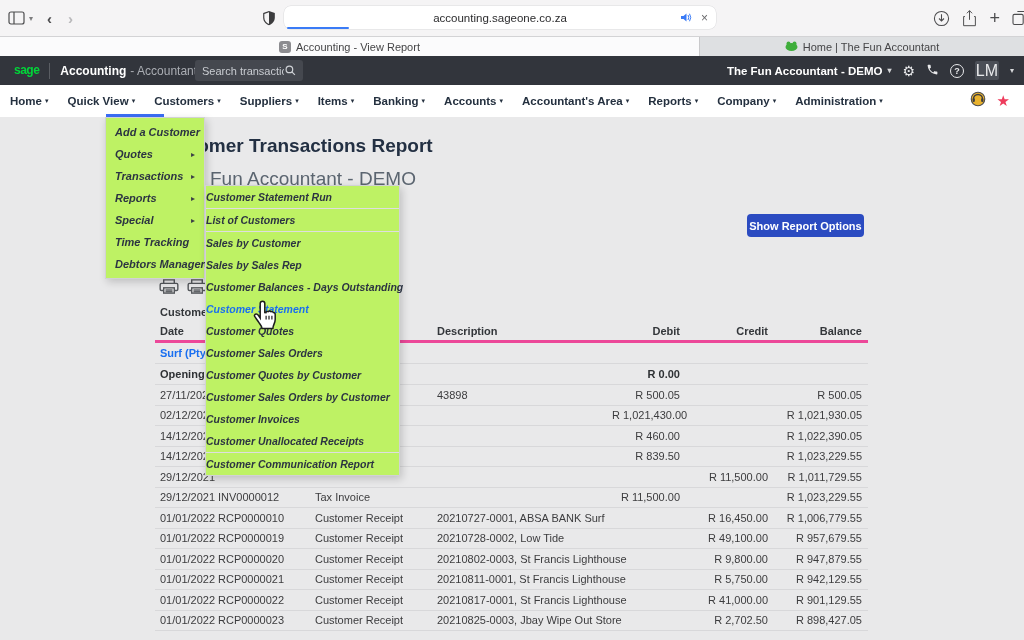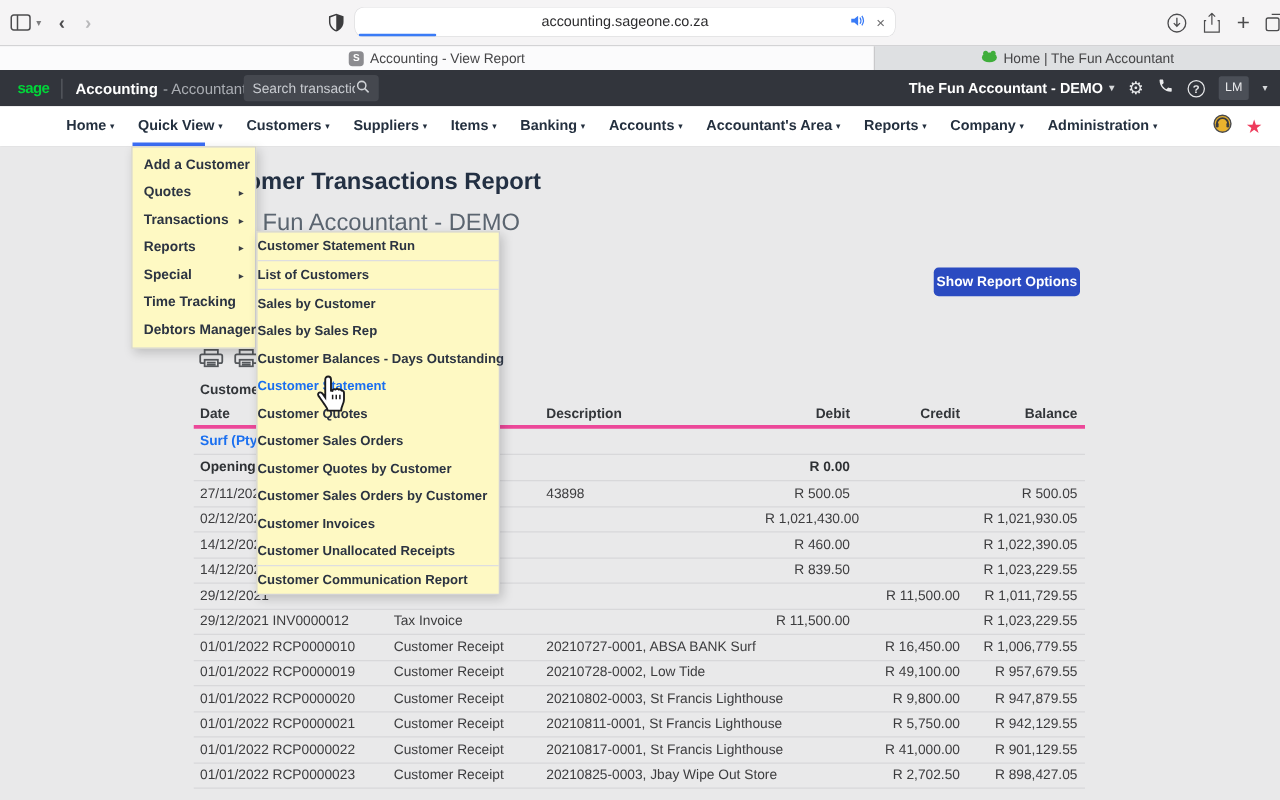--- a/index.html
+++ b/index.html
@@ -35,21 +35,21 @@
   .product { color:#fff; font-size:12px; font-weight:bold; }
   .edition { color:#aaadb3; font-size:12px; margin-left:4px; }
   .searchbox { position:absolute; left:195px; top:4px; width:108px; height:21px; background:#45484f; border-radius:3px; display:flex; align-items:center; justify-content:space-between; padding:0 7px; }
   .searchbox input { background:transparent; border:none; outline:none; color:#c9ccd1; font-size:11px; width:82px; font-family:"Liberation Sans",sans-serif; }
   .searchbox input::placeholder { color:#c9ccd1; opacity:1; }
   .sage-right { position:absolute; right:10px; top:0; height:29px; display:flex; align-items:center; gap:11px; }
   .company-btn { color:#fff; font-size:11.5px; font-weight:bold; display:flex; align-items:center; gap:5px; }
   .hdr-caret { font-size:8px; color:#d6d8da; }
   .gear-glyph { color:#e8e9eb; font-size:14px; font-family:"DejaVu Sans",sans-serif; line-height:1; }
   .help-circle { width:14px; height:14px; border:1.4px solid #e8e9eb; border-radius:50%; color:#e8e9eb; font-size:9px; font-weight:bold; display:flex; align-items:center; justify-content:center; }
-  .avatar-box { width:24px; height:19px; background:#4b4f57; border-radius:2px; color:#e8e9eb; font-size:10px; display:flex; align-items:center; justify-content:center; }
+  .avatar-box { width:24px; height:19px; background:#4b4f57; border-radius:2px; color:#e8e9eb; font-size:16px; display:flex; align-items:center; justify-content:center; }
 
   
   .navbar { position:absolute; top:85px; left:0; width:1024px; height:32px; background:#ffffff; box-shadow:0 1px 2px rgba(0,0,0,.18); display:flex; align-items:center; padding-left:10px; gap:19px; }
   .nav-item { display:flex; align-items:center; gap:3px; font-size:11.5px; font-weight:bold; color:#24303f; white-space:nowrap; }
   .nav-caret { font-size:7px; color:#24303f; font-family:"DejaVu Sans",sans-serif; }
   .nav-underline { position:absolute; left:106px; bottom:0; width:58px; height:3px; background:#3b6ef6; }
   .nav-right { position:absolute; right:14px; top:0; height:32px; display:flex; align-items:center; gap:10px; }
   .fav-star { color:#ee3c5c; font-size:15px; font-family:"DejaVu Sans",sans-serif; line-height:1; }
 
   
@@ -67,21 +67,21 @@
   .tbl-customer-lbl { height:20px; display:flex; align-items:center; font-weight:bold; color:#33363a; padding-left:5px; }
   .tbl-head { height:21px; font-weight:bold; color:#33363a; border-bottom:3px solid #ec4899; }
   .row { height:20.5px; border-bottom:1px solid #d8d8da; }
   .cust-link { height:21px; display:flex; align-items:center; border-bottom:1px solid #d8d8da; padding-left:5px; }
   .cust-link span { color:#1a6ff0; font-weight:bold; white-space:nowrap; }
   .opening { height:21px; border-bottom:1px solid #d8d8da; font-weight:bold; color:#2e3134; }
   .opening .ob-label { grid-column:1 / span 3; white-space:nowrap; }
   .cell { white-space:nowrap; overflow:visible; }
 
   
-  .menu { position:absolute; background:#fef9c3; border:1px solid #d2d2d4; box-shadow:2px 3px 8px rgba(0,0,0,.18); z-index:30; }
+  .menu { position:absolute; background:#bef264; border:1px solid #d2d2d4; box-shadow:2px 3px 8px rgba(0,0,0,.18); z-index:30;font-style:italic; }
   .customers-menu { left:105px; top:117px; width:100px; padding:3px 0; }
   .menu-item { height:22px; display:flex; align-items:center; justify-content:space-between; padding:0 9px; font-size:11px; font-weight:bold; color:#2c3442; white-space:nowrap; }
   .menu-item .arrow { font-size:8px; color:#3b3f46; font-family:"DejaVu Sans",sans-serif; }
   .reports-submenu { left:205px; top:185px; width:195px; z-index:31; }
   .sub-item { height:22px; display:flex; align-items:center; padding:0 0; font-size:10.5px; font-weight:bold; color:#2c3442; white-space:nowrap; }
   .sub-item.hl { color:#1a6ff0; }
   .sub-divider { height:0; border-bottom:1px solid #dedee0; }
 
   
   .cursor { position:absolute; left:252px; top:299px; z-index:40; }
@@ -189,21 +189,21 @@
             <path d="M6.6 10.8c1.5 3 3.6 5.1 6.6 6.6l2.2-2.2c.3-.3.7-.4 1-.2 1.1.4 2.3.6 3.6.6.6 0 1 .4 1 1V20c0 .6-.4 1-1 1C10.8 21 3 13.2 3 3.9 3 3.4 3.4 3 4 3h3.5c.6 0 1 .4 1 1 0 1.2.2 2.4.6 3.6.1.3 0 .7-.2 1l-2.3 2.2z"></path>
           </svg>
       </span>
       <span class="help-circle">?</span>
       <span class="avatar-box">LM</span>
       <span class="hdr-caret">▾</span>
     </div>
   </div>
 
   <div class="navbar">
-    <div id="nav-items" style="display:flex;gap:19px;align-items:center;margin-left:43px;">
+    <div id="nav-items" style="display:flex;gap:19px;align-items:center;">
         <div class="nav-item">
           <span>Home</span>
           <span class="nav-caret">▾</span>
         </div>
         <div class="nav-item">
           <span>Quick View</span>
           <span class="nav-caret">▾</span>
         </div>
         <div class="nav-item">
           <span>Customers</span>

